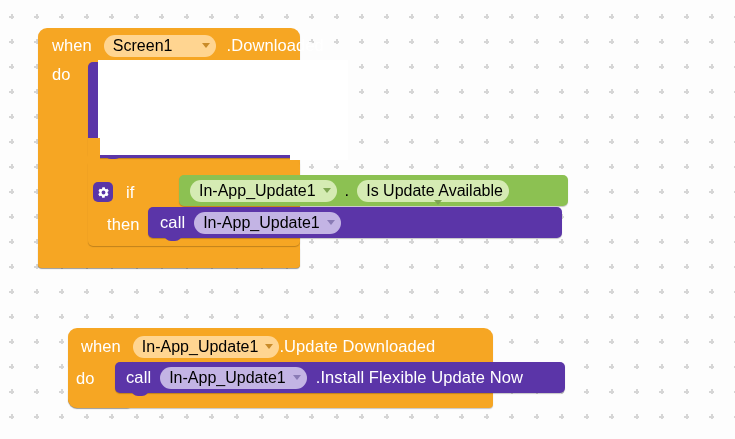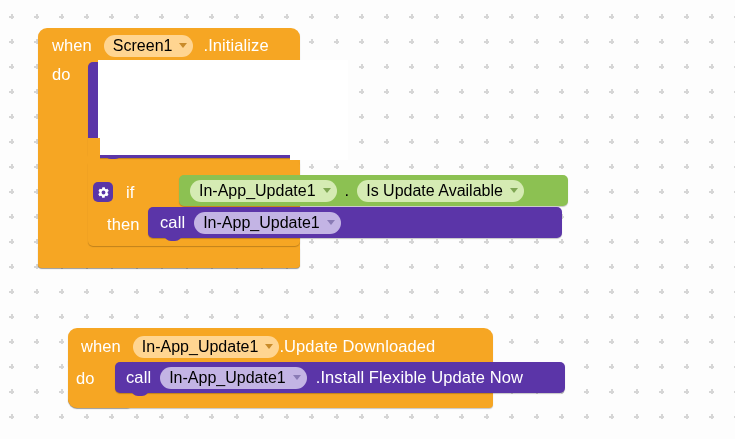--- a/index.html
+++ b/index.html
@@ -131,25 +131,25 @@
   <div id="blocks-layer">
 
     <div class="blk evt" style="left:38px; top:28px; width:262px; height:240px;">
     </div>
 
     <div class="blk evt-inner" style="left:38px; top:246px; width:262px; height:22px; border-radius:0 4px 4px 4px;
                 box-shadow:0 1px 1px rgba(0,0,0,.22);"></div>
 
     <div class="row" style="left:52px; top:33px; height:25px;">
       <span class="kw">when</span>
-      <span class="dd dd-orange" style="margin-left:12px;">
+      <span class="dd dd-orange" style="margin-left:12px;gap:23px;">
         <span>Screen1</span>
         <span class="caret caret-orange"></span>
       </span>
-      <span class="mth" style="margin-left:10px;">.Initialize</span>
+      <span class="mth" style="margin-left:10px;">.Downloaded</span>
     </div>
 
     <div class="row" style="left:52px; top:62px; height:24px;">
       <span class="kw">do</span>
     </div>
 
     <div class="blk purple" style="left:88px; top:62px; width:252px; height:96px; border-radius:5px;"></div>
     <div class="notch notch-purple" style="left:104px; top:152px;"></div>
 
     <div class="occl" style="left:98px; top:62px; width:242px; height:93px;"></div>
@@ -169,21 +169,21 @@
       <span class="kw" style="margin-left:13px;">if</span>
     </div>
 
     <div class="blk green" style="left:179px; top:175px; width:389px; height:31px; border-radius:5px;"></div>
     <div class="row" style="left:190px; top:179px; height:23px;">
       <span class="dd dd-green">
         <span>In-App_Update1</span>
         <span class="caret caret-green"></span>
       </span>
       <span class="mth mth-dark" style="margin-left:8px;">.</span>
-      <span class="dd dd-green" style="margin-left:8px;">
+      <span class="dd dd-green" style="margin-left:8px;flex-direction:column;">
         <span>Is Update Available</span>
         <span class="caret caret-green"></span>
       </span>
     </div>
 
     <div class="row" style="left:107px; top:212px; height:24px;">
       <span class="kw">then</span>
     </div>
 
     <div class="blk purple" style="left:148px; top:207px; width:414px; height:31px; border-radius:5px;"></div>

